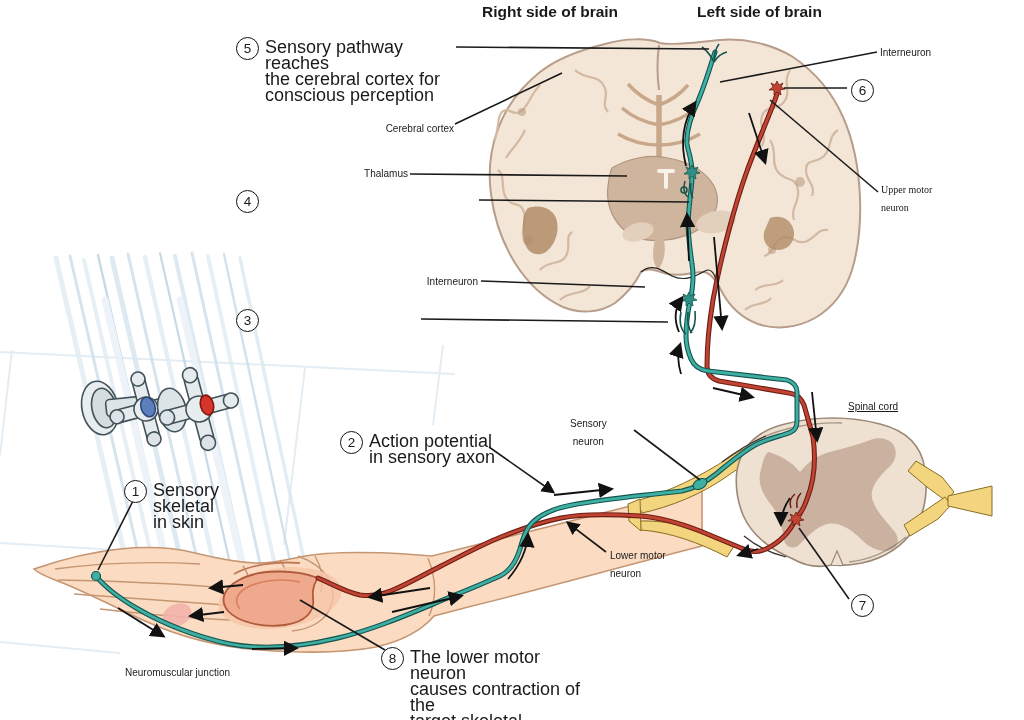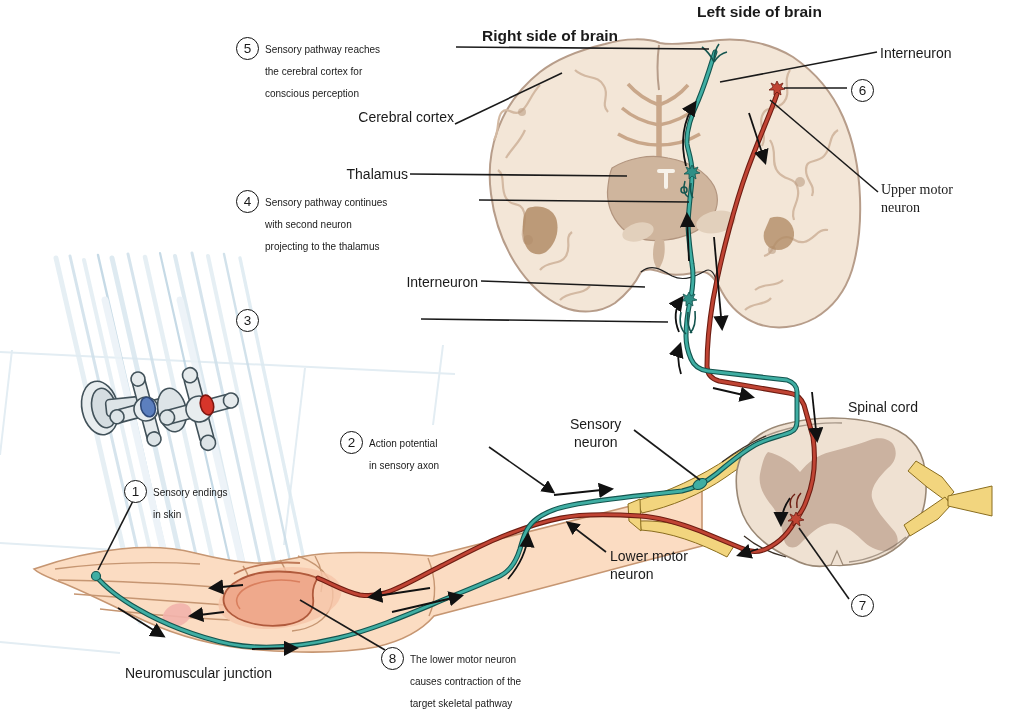--- a/index.html
+++ b/index.html
@@ -1,26 +1,26 @@
 <!DOCTYPE html>
 <html><head>
 <meta charset="utf-8">
 <style>
   html,body{margin:0;padding:0;background:#fff;}
   .stage{position:relative;width:1024px;height:720px;background:#ffffff;overflow:hidden;
          font-family:"Liberation Sans",sans-serif;color:#1a1a1a;}
   .stage svg{position:absolute;left:0;top:0;}
   .ttl{position:absolute;font-weight:bold;font-size:15.5px;white-space:nowrap;}
-  .lbl{position:absolute;font-size:14px;line-height:18px;white-space:pre-line;}
+  .lbl{position:absolute;font-size:10px;line-height:18px;white-space:pre-line;}
   .lbl.r{text-align:right;}
   .step{position:absolute;display:flex;align-items:flex-start;gap:6px;}
   .num{width:23px;height:23px;border:1.8px solid #111;border-radius:50%;box-sizing:border-box;
        display:flex;align-items:center;justify-content:center;font-size:13.5px;flex:none;
        background:#fff;margin-top:-2px;}
-  .txt{font-size:10px;line-height:22px;white-space:pre-line;}
+  .txt{font-size:18px;line-height:16px;white-space:pre-line;}
 </style>
 </head>
 <body>
 
 <div class="stage">
 
 <svg width="1024" height="720" viewBox="0 0 1024 720">
   <defs>
     <marker id="ah" viewBox="0 0 10 10" refX="8" refY="5" markerWidth="8.5" markerHeight="8.5" orient="auto-start-reverse">
       <path d="M0,0 L10,5 L0,10 z" fill="#111"></path>
@@ -309,67 +309,64 @@
     <path d="M878,192 L770,100"></path>
     <path d="M634,430 L700,480"></path>
     <path d="M489,447 L553,492" marker-end="url(#ah)"></path>
     <path d="M606,552 L568,523" marker-end="url(#ah)"></path>
     <path d="M133,501 L98,570"></path>
     <path d="M385,650 L300,600"></path>
     <path d="M849,599 L799,528"></path>
   </g>
 </svg>
 
-<div class="ttl" style="left:482px;top:3px;margin-top:24px;">Right side of brain</div>
+<div class="ttl" style="left:482px;top:3px;">Right side of brain</div>
 <div class="ttl" style="left:697px;top:3px;">Left side of brain</div>
 
 <div class="step" style="left:236px;top:39px;width:210px;">
   <span class="num">5</span>
   <span class="txt">Sensory pathway reaches
 the cerebral cortex for
 conscious perception</span>
 </div>
 <div class="step" style="left:236px;top:192px;width:230px;">
   <span class="num">4</span>
-  <span class="txt">Sensory pathway continues
-with second neuron
-projecting to the thalamus</span>
 </div>
 <div class="step" style="left:236px;top:311px;width:210px;">
   <span class="num">3</span>
 </div>
 <div class="step" style="left:340px;top:433px;width:160px;">
   <span class="num">2</span>
   <span class="txt">Action potential
 in sensory axon</span>
 </div>
 <div class="step" style="left:124px;top:482px;width:160px;">
   <span class="num">1</span>
-  <span class="txt">Sensory endings
+  <span class="txt">Sensory skeletal
 in skin</span>
 </div>
 <div class="step" style="left:851px;top:81px;width:150px;">
   <span class="num">6</span>
 </div>
 <div class="step" style="left:851px;top:596px;width:160px;">
   <span class="num">7</span>
 </div>
 <div class="step" style="left:381px;top:649px;width:210px;">
   <span class="num">8</span>
   <span class="txt">The lower motor neuron
 causes contraction of the
 target skeletal pathway</span>
 </div>
 
-<div class="lbl r" style="left:330px;top:108px;width:124px;">Cerebral cortex</div>
+<div class="lbl r" style="left:330px;top:120px;width:124px;">Cerebral cortex</div>
 <div class="lbl r" style="left:300px;top:165px;width:108px;">Thalamus</div>
 <div class="lbl r" style="left:368px;top:273px;width:110px;">Interneuron</div>
 <div class="lbl" style="left:880px;top:44px;">Interneuron</div>
 <div class="lbl" style="left:881px;top:181px;font-family:Liberation Serif, serif;">Upper motor
 neuron</div>
-<div class="lbl" style="left:848px;top:398px;">Spinal cord</div>
+<div class="lbl" style="left:848px;top:398px;text-decoration:underline;">Spinal cord</div>
 <div class="lbl" style="left:570px;top:415px;text-align:center;">Sensory
 neuron</div>
 <div class="lbl" style="left:610px;top:547px;">Lower motor
 neuron</div>
 <div class="lbl" style="left:125px;top:664px;">Neuromuscular junction</div>
 
 </div>
 
 </body></html>

